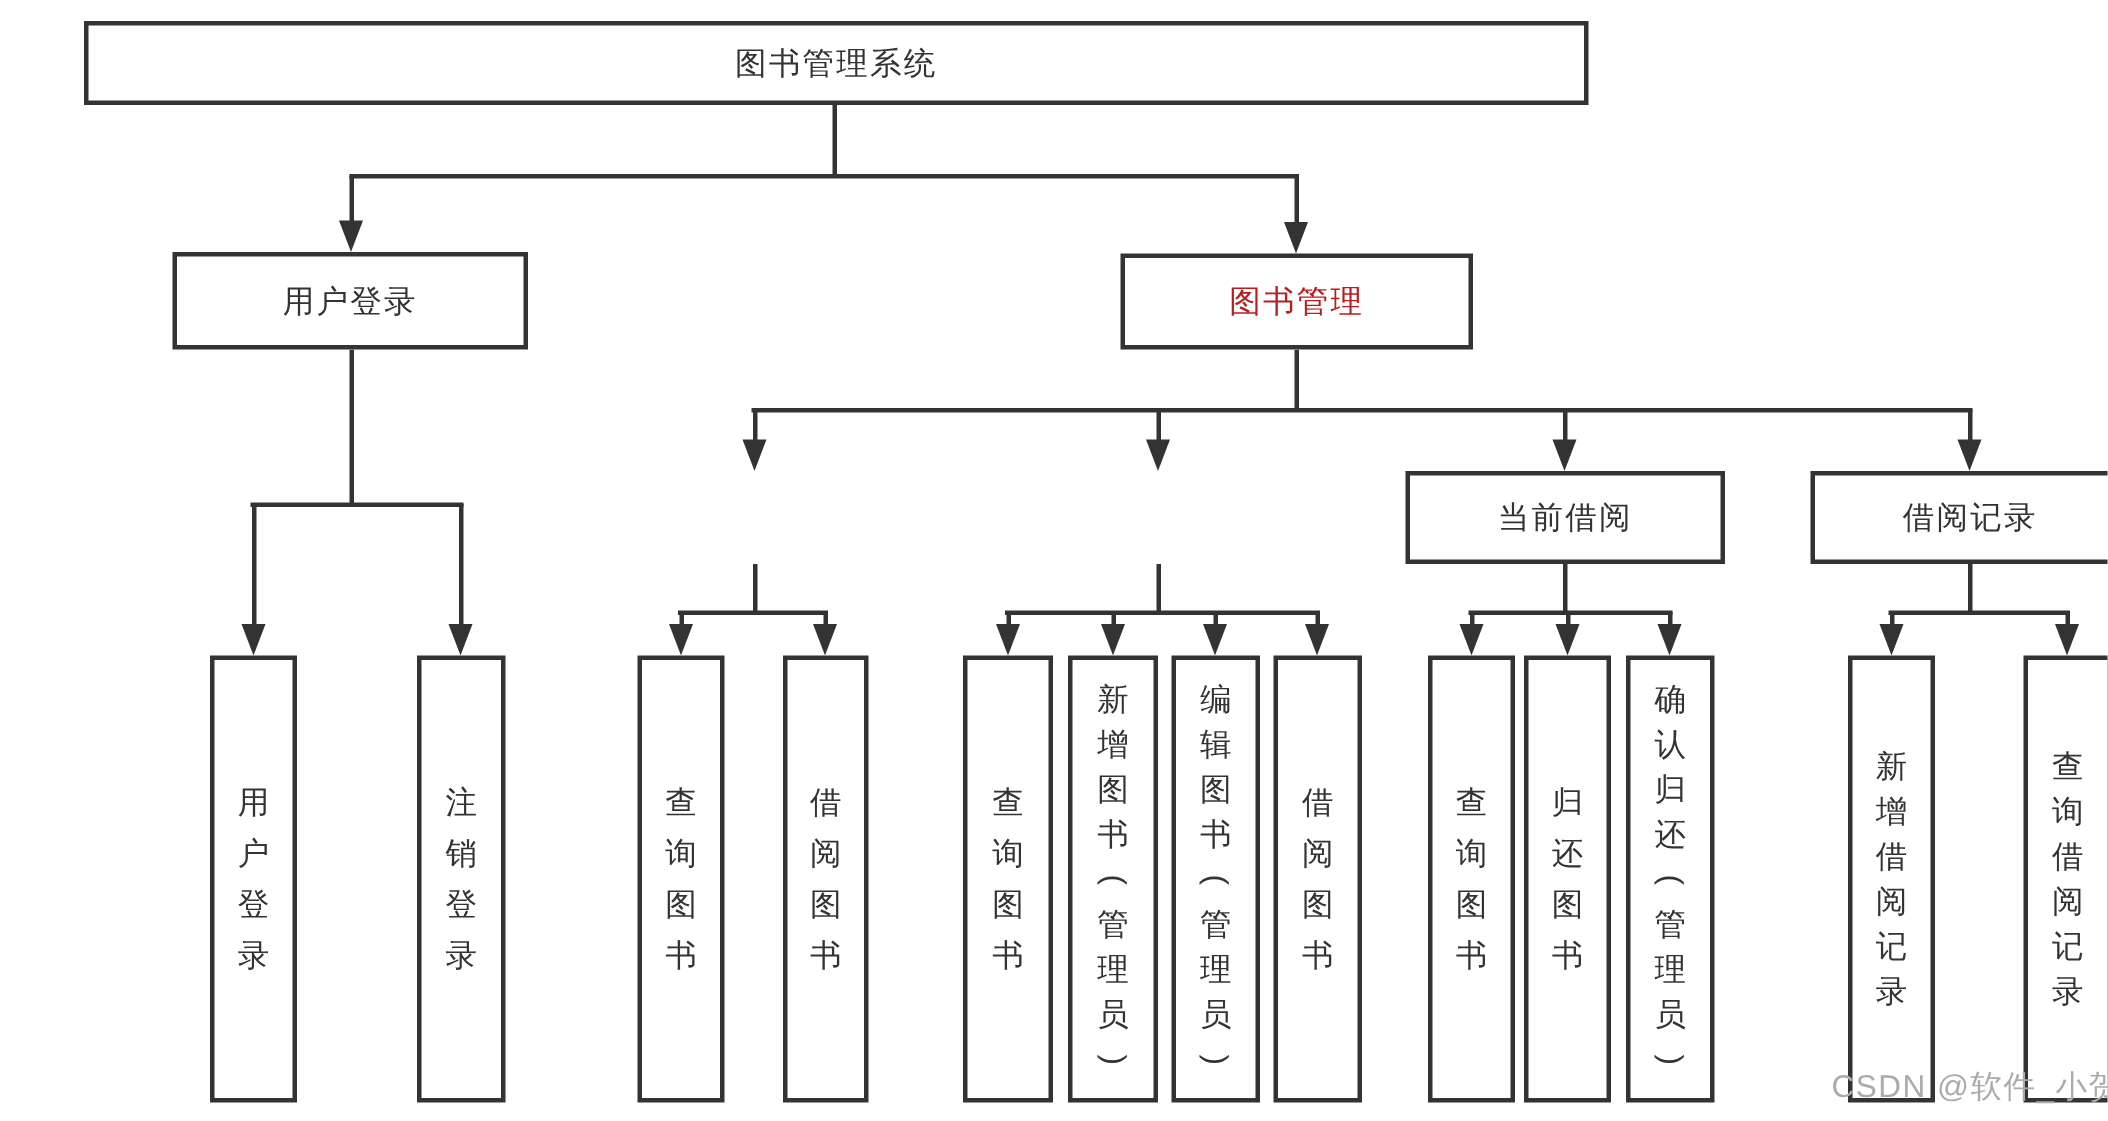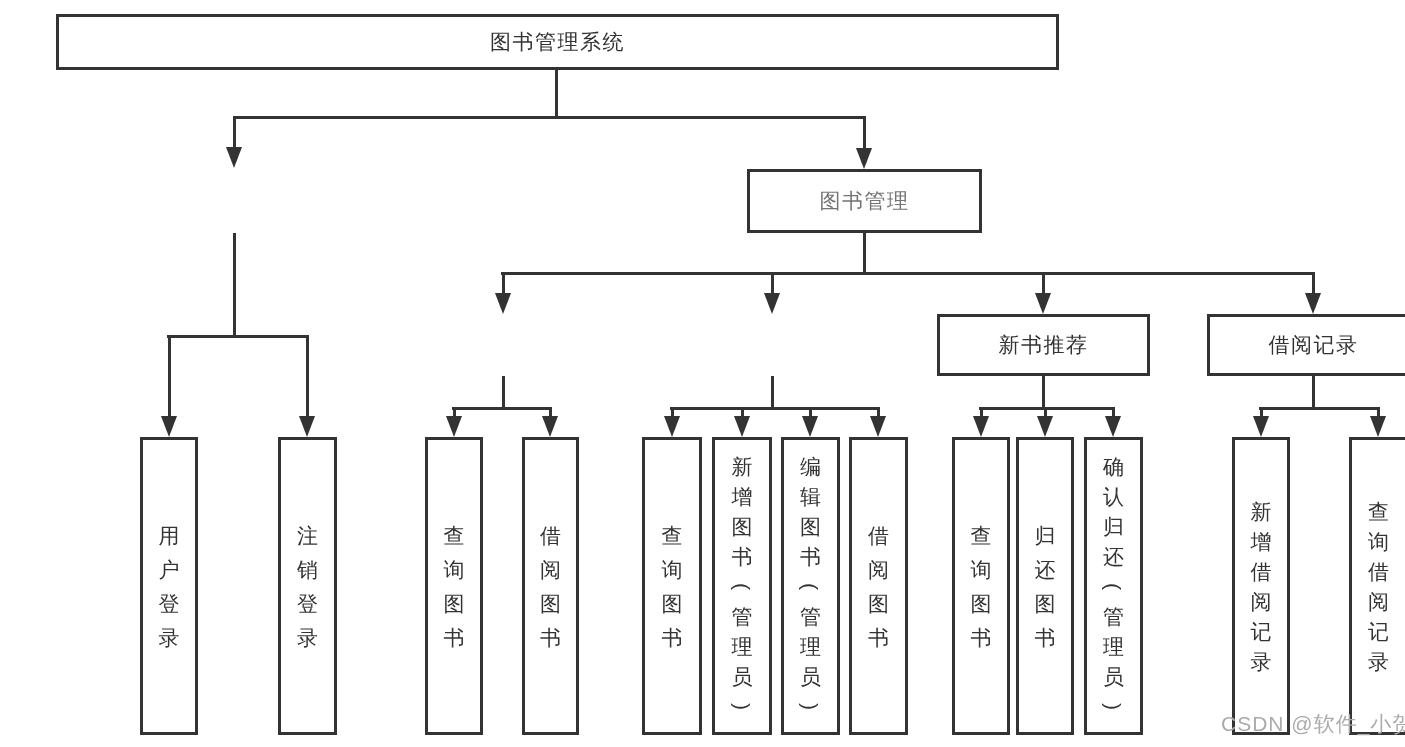--- a/index.html
+++ b/index.html
@@ -38,26 +38,29 @@
 </style>
 </head>
 <body>
 
 <div class="canvas">
 
   <div class="node" style="left: 21px; top: 14px; width: 1003px; height: 56px; border-color: rgb(51, 51, 51);">
     <span class="nlabel" style="color: rgb(51, 51, 51);">图书管理系统</span>
   </div>
 
+  <div class="node" style="left: 80px; top: 168px; width: 237px; height: 65px; border-color: rgb(51, 51, 51);">
+    <span class="nlabel" style="color: rgb(51, 51, 51);">用户登录</span>
+  </div>
   <div class="node" style="left: 712px; top: 169px; width: 235px; height: 64px; border-color: rgb(51, 51, 51);">
-    <span class="nlabel" style="color: #737373;">图书管理</span>
+    <span class="nlabel" style="color: #b91c1c;">图书管理</span>
   </div>
 
   <div class="node" style="left: 902px; top: 314px; width: 213px; height: 62px; border-color: rgb(51, 51, 51);">
-    <span class="nlabel" style="color: rgb(51, 51, 51);">新书推荐</span>
+    <span class="nlabel" style="color: rgb(51, 51, 51);">当前借阅</span>
   </div>
   <div class="node" style="left: 1172px; top: 314px; width: 213px; height: 62px; border-color: rgb(51, 51, 51);">
     <span class="nlabel" style="color: rgb(51, 51, 51);">借阅记录</span>
   </div>
 
   <div class="leaf gap-wide" style="left: 105px; border-color: rgb(51, 51, 51);">
       <span class="vch" style="color: rgb(51, 51, 51);">用</span>
       <span class="vch" style="color: rgb(51, 51, 51);">户</span>
       <span class="vch" style="color: rgb(51, 51, 51);">登</span>
       <span class="vch" style="color: rgb(51, 51, 51);">录</span>

